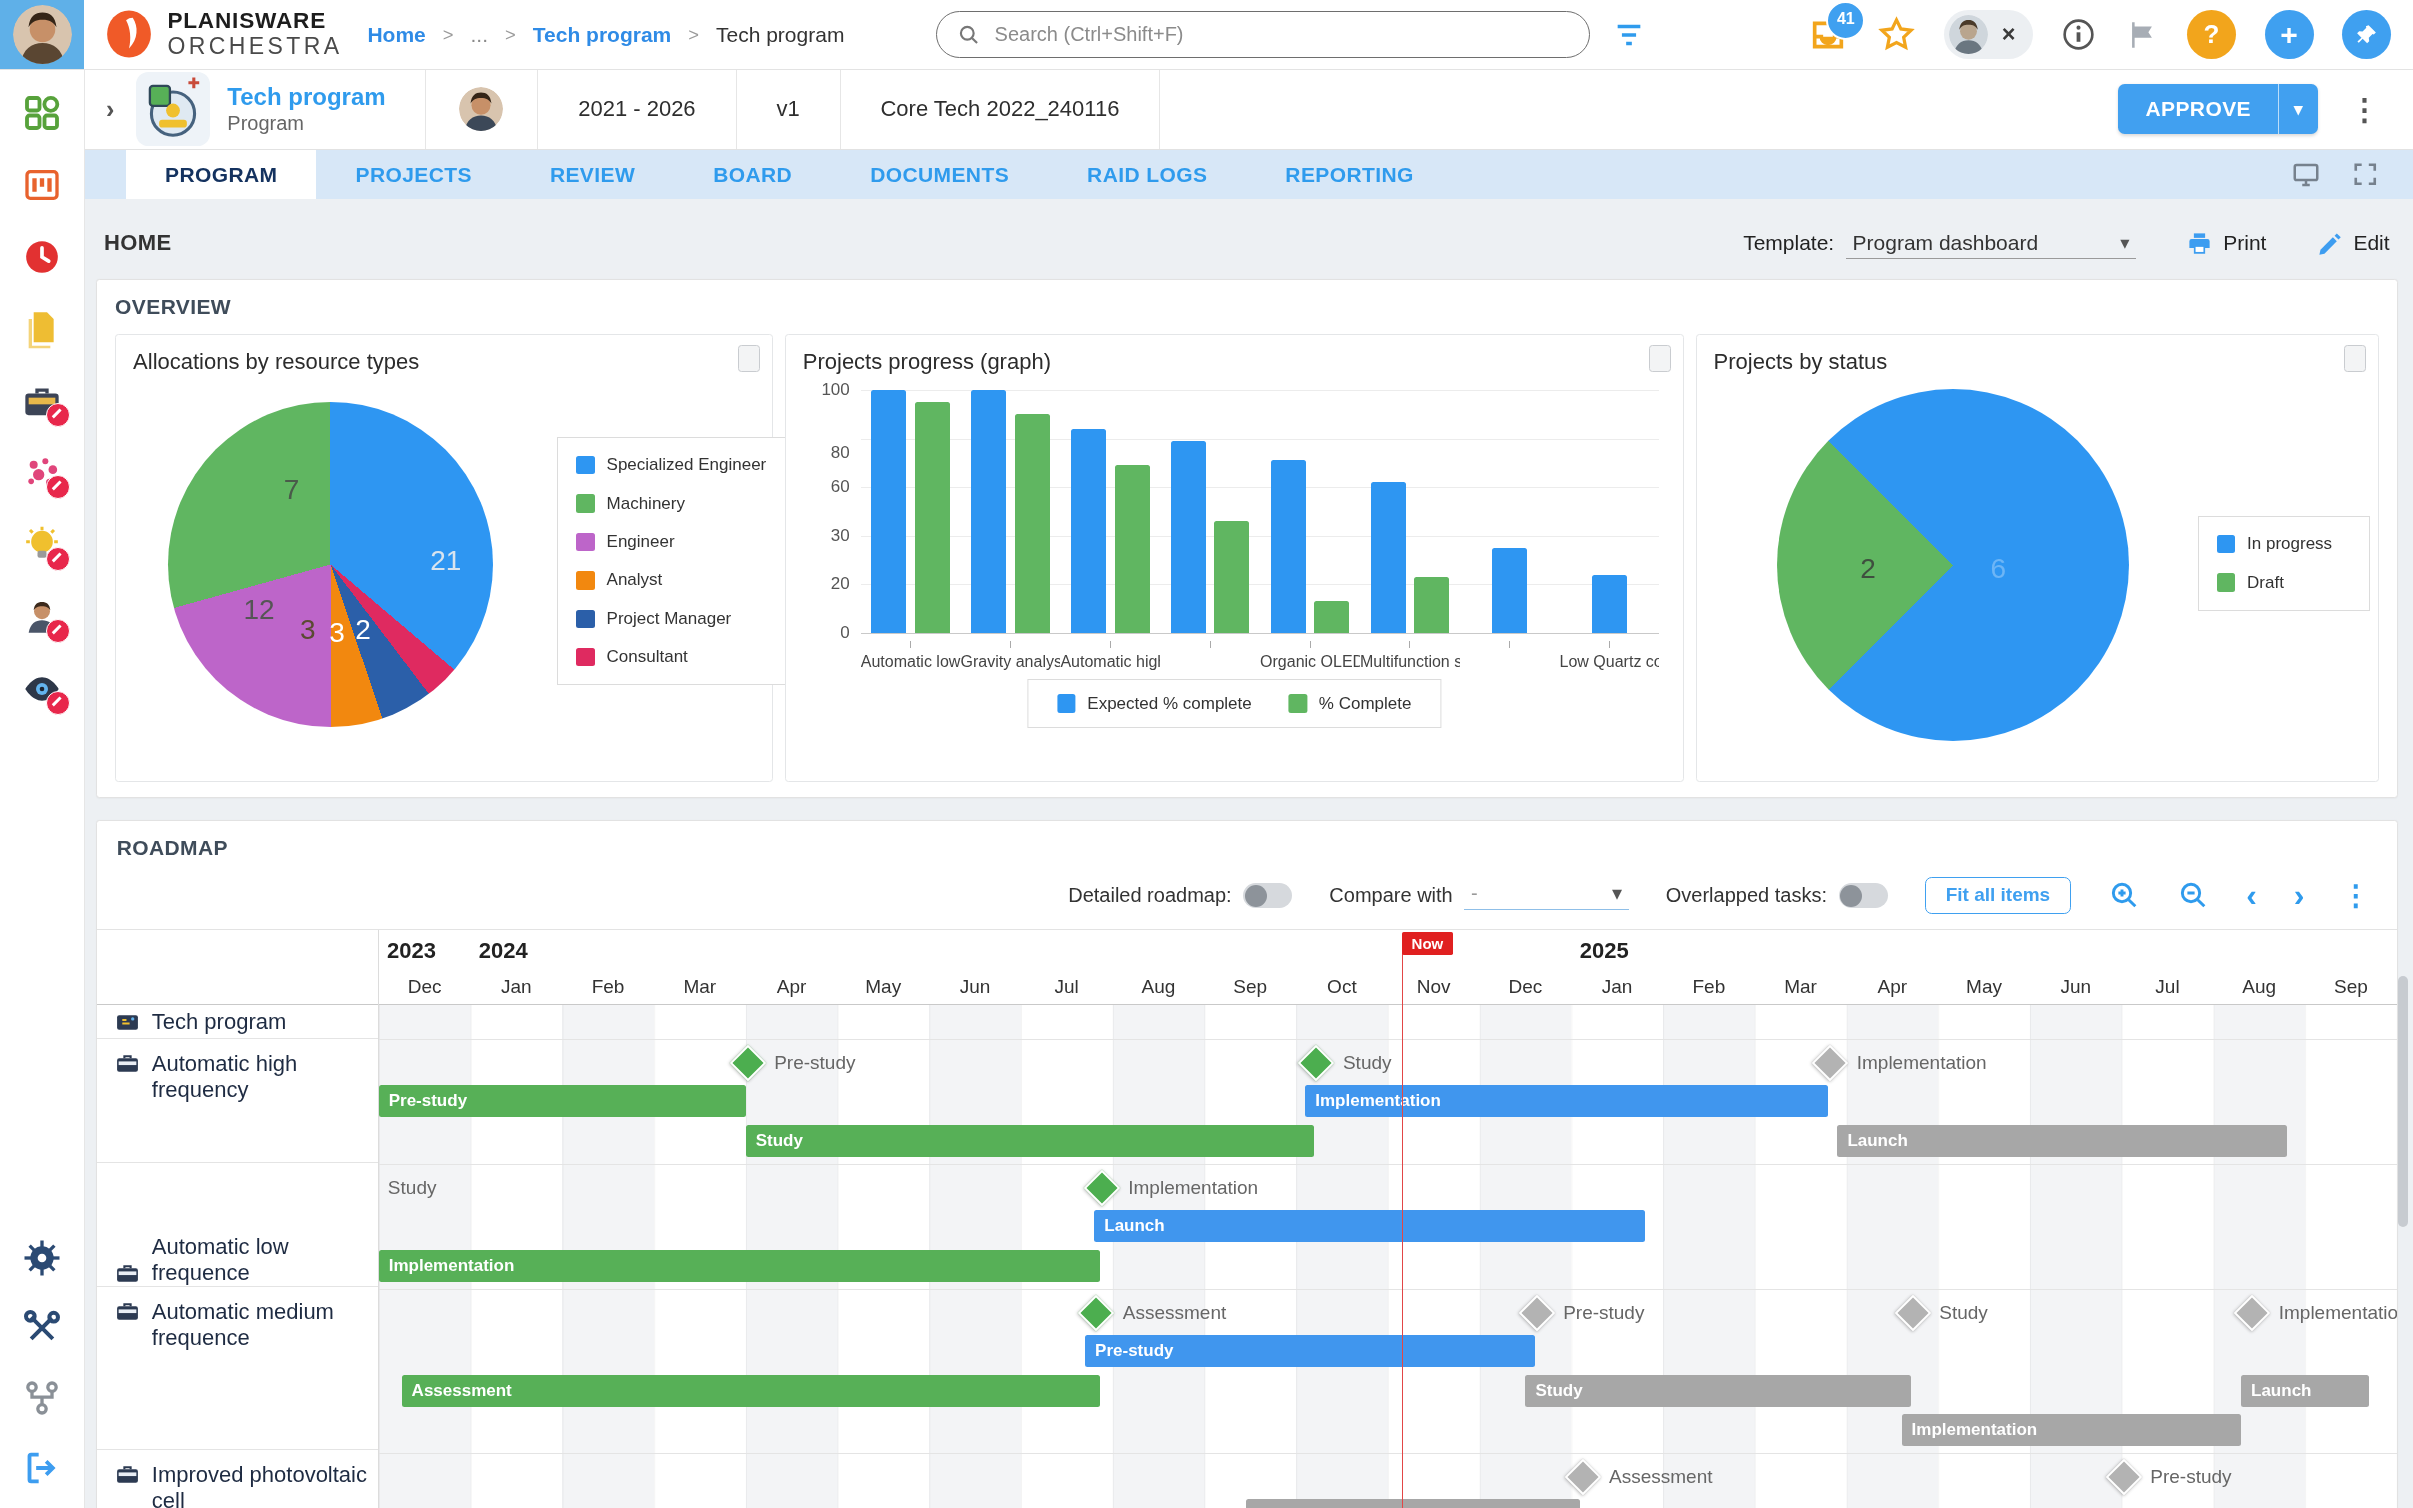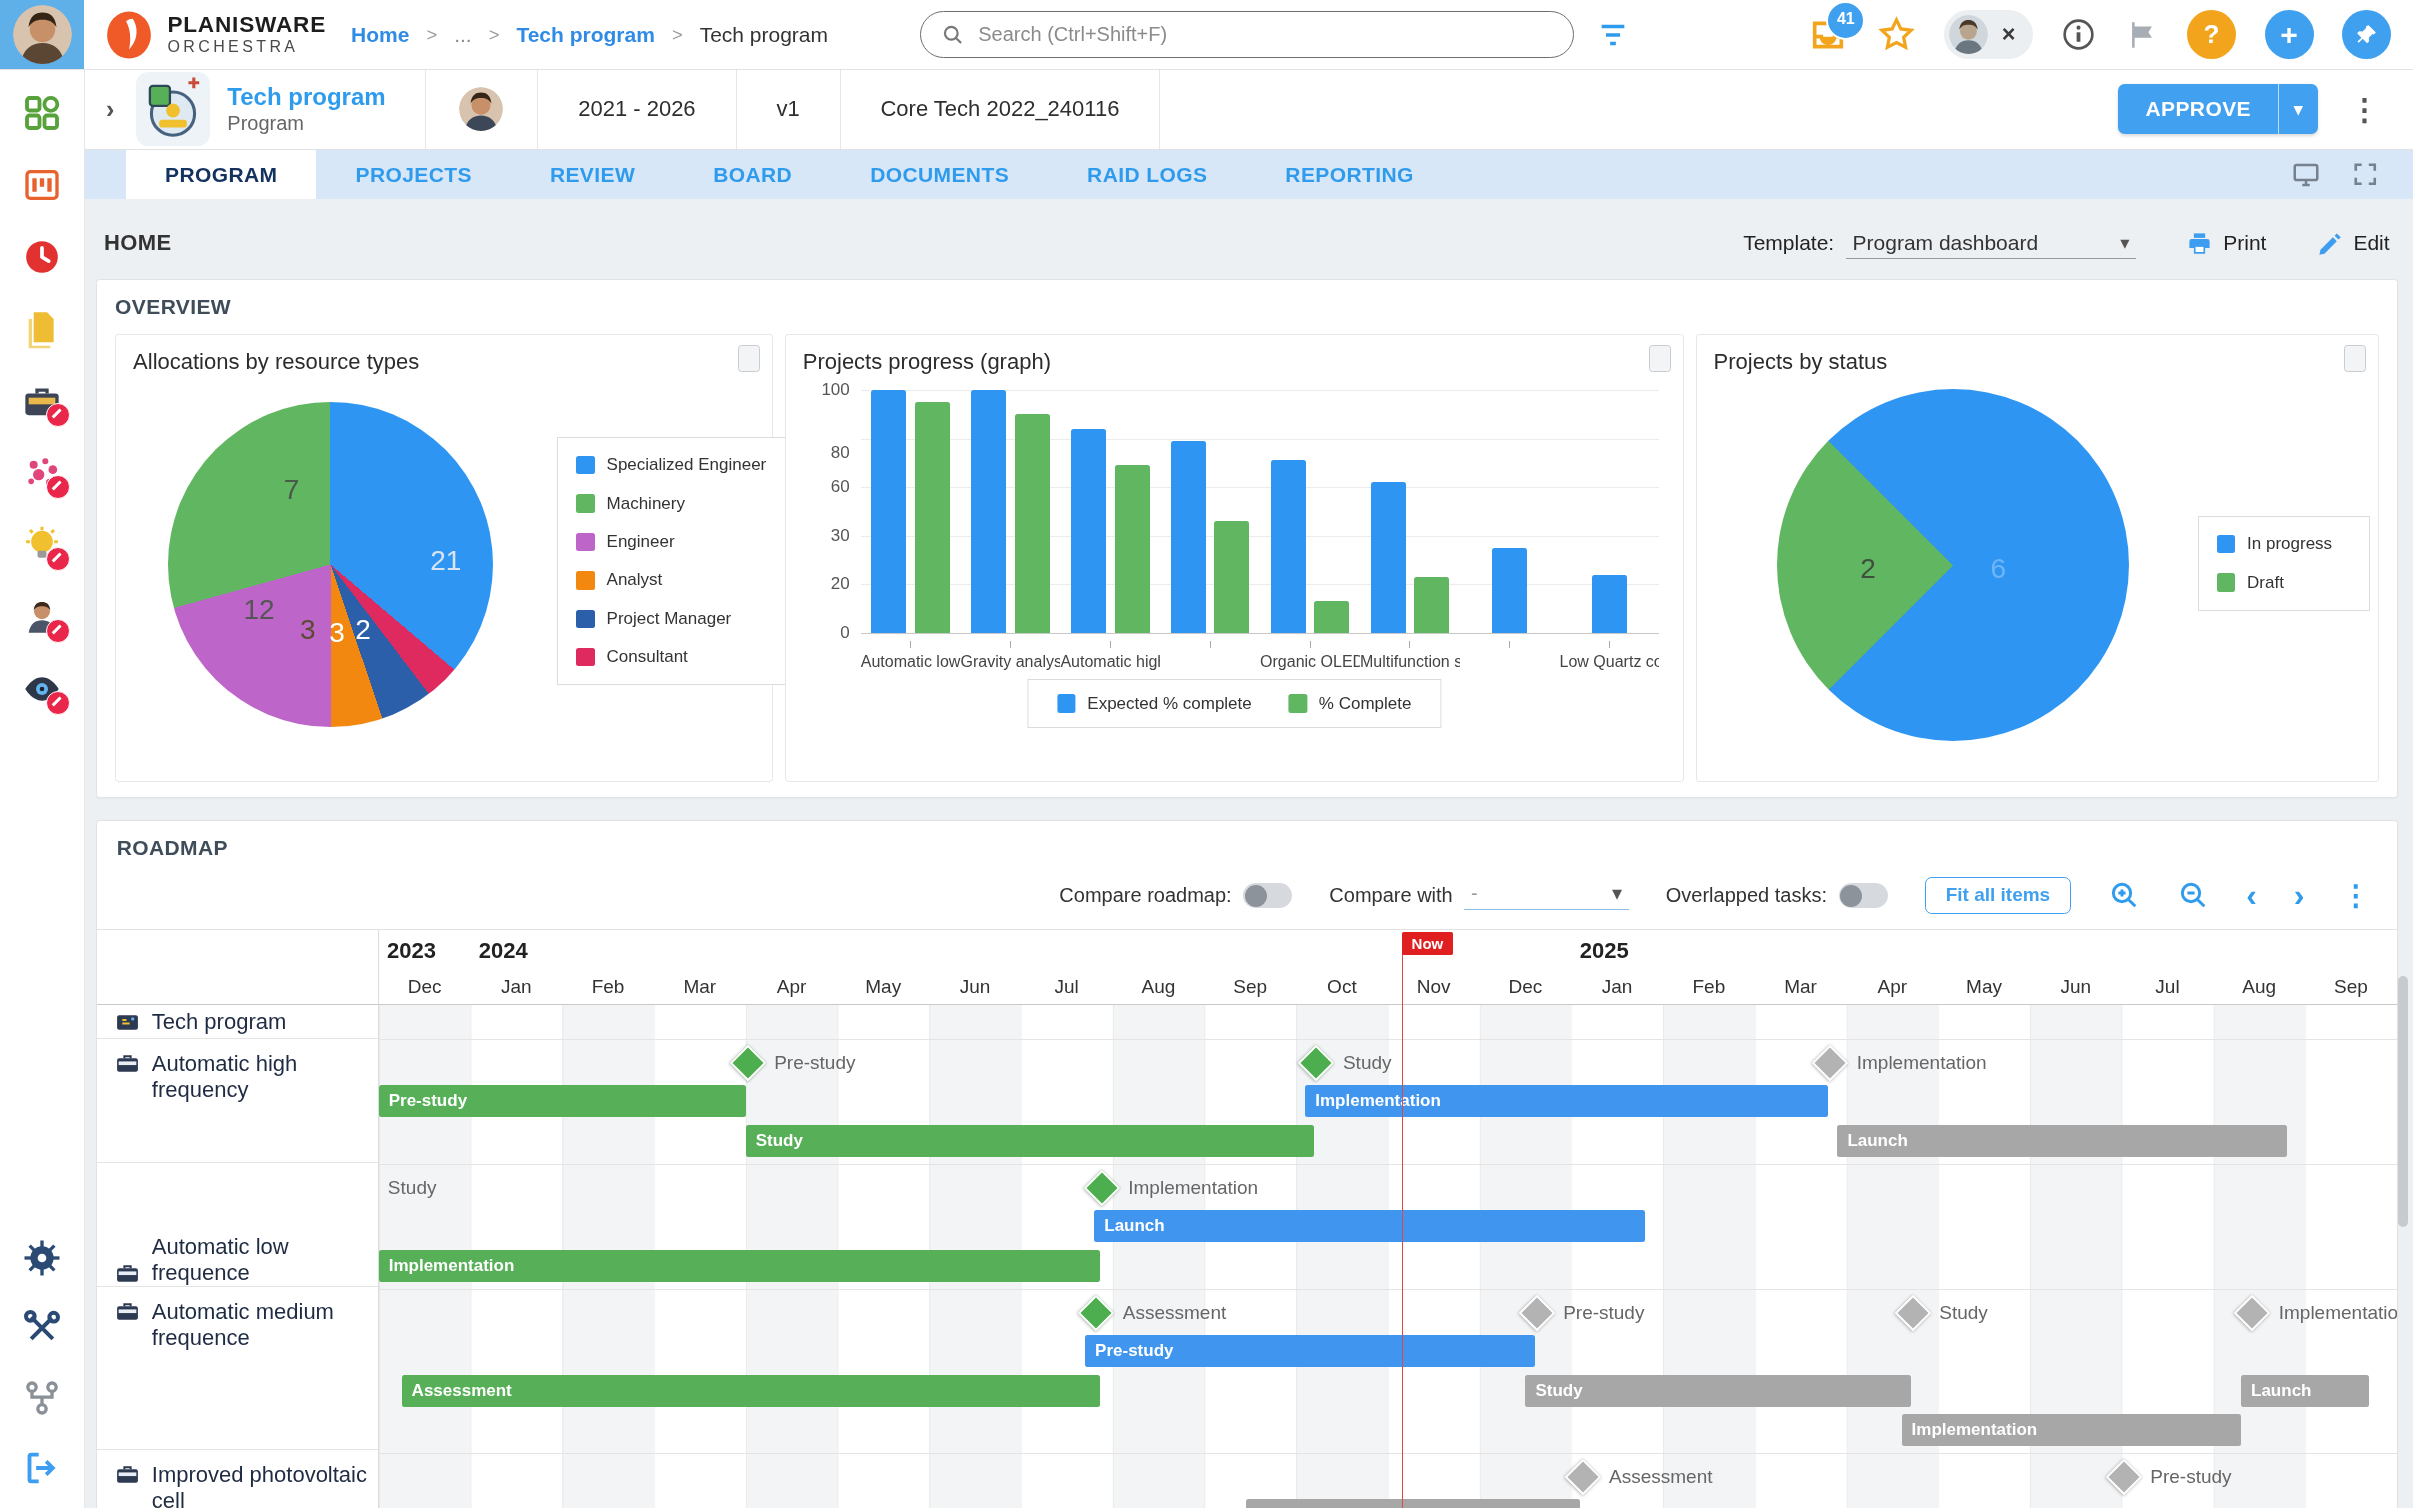--- a/index.html
+++ b/index.html
@@ -6,21 +6,21 @@
     font-family:"Liberation Sans",sans-serif;overflow:hidden;color:#333}
   svg{display:block}
   
   .topbar{position:absolute;left:0;top:0;width:2413px;height:69px;background:#fff;
     border-bottom:0.8px solid #e3e3e3;display:flex;align-items:center;z-index:20}
   .corner{width:84px;height:69px;background:#5fb0e8;display:flex;align-items:center;justify-content:center;flex:0 0 auto;overflow:hidden}
   .corner svg{width:59px;height:59px;border-radius:50%}
   .brand{display:flex;align-items:center;gap:13.4px;padding:0 25px 0 20px}
   .brand-logo svg{width:50px;height:50px}
   .b1{font-weight:bold;font-size:22.6px;color:#1d1d1d;letter-spacing:0.8px;line-height:1.1}
-  .b2{font-size:16px;color:#4a4a4a;letter-spacing:3.4px;line-height:1.1}
+  .b2{font-size:23px;color:#4a4a4a;letter-spacing:3.4px;line-height:1.1}
   .breadcrumb{display:flex;align-items:center;gap:17px;font-size:21px}
   .bc-link{color:#2f8be6;font-weight:bold}
   .bc-muted{color:#8a8a8a}
   .bc-current{color:#333}
   .bc-sep{color:#9a9a9a;font-size:18.4px}
   .search{margin-left:92px;width:612px;height:45px;border:1.7px solid #6e6e6e;border-radius:25px;
     display:flex;align-items:center;gap:11.7px;padding:0 20px;background:#fff}
   .search svg{width:23.5px;height:23.5px}
   .search input{border:none;outline:none;flex:1;font-size:20px;color:#333;background:transparent;font-family:inherit}
   .search input::placeholder{color:#8b8b8b}
@@ -567,21 +567,21 @@
               </div>
             </div>
         </div>
       </div>
     </section>
 
     <section class="panel roadmap">
       <div class="panel-title">ROADMAP</div>
       <div class="controls">
         <span class="ctl">
-          <span>Compare roadmap:</span>
+          <span>Detailed roadmap:</span>
           <span class="toggle">
               <span class="knob"></span>
             </span>
         </span>
         <span class="ctl">
           <span>Compare with</span>
           <span class="cselect">
             <span>-</span>
             <span style="color:#555;margin-left:auto">▾</span>
           </span>

